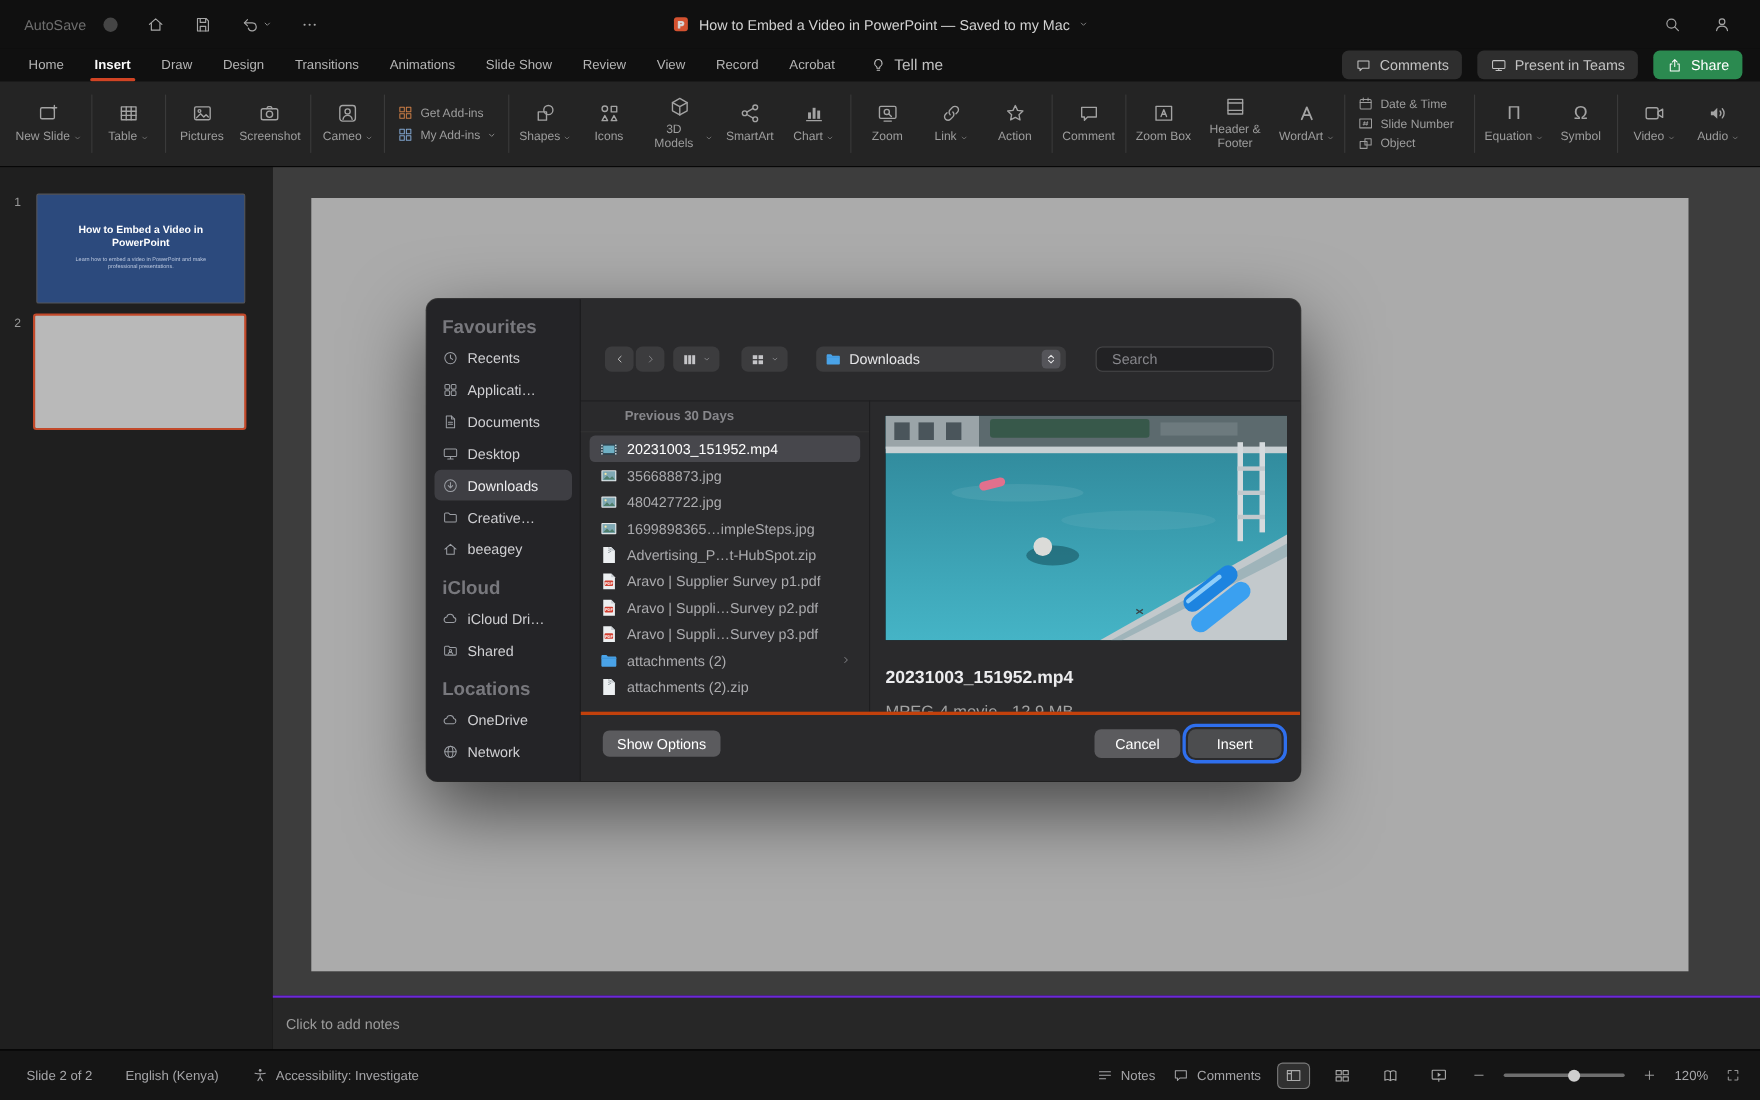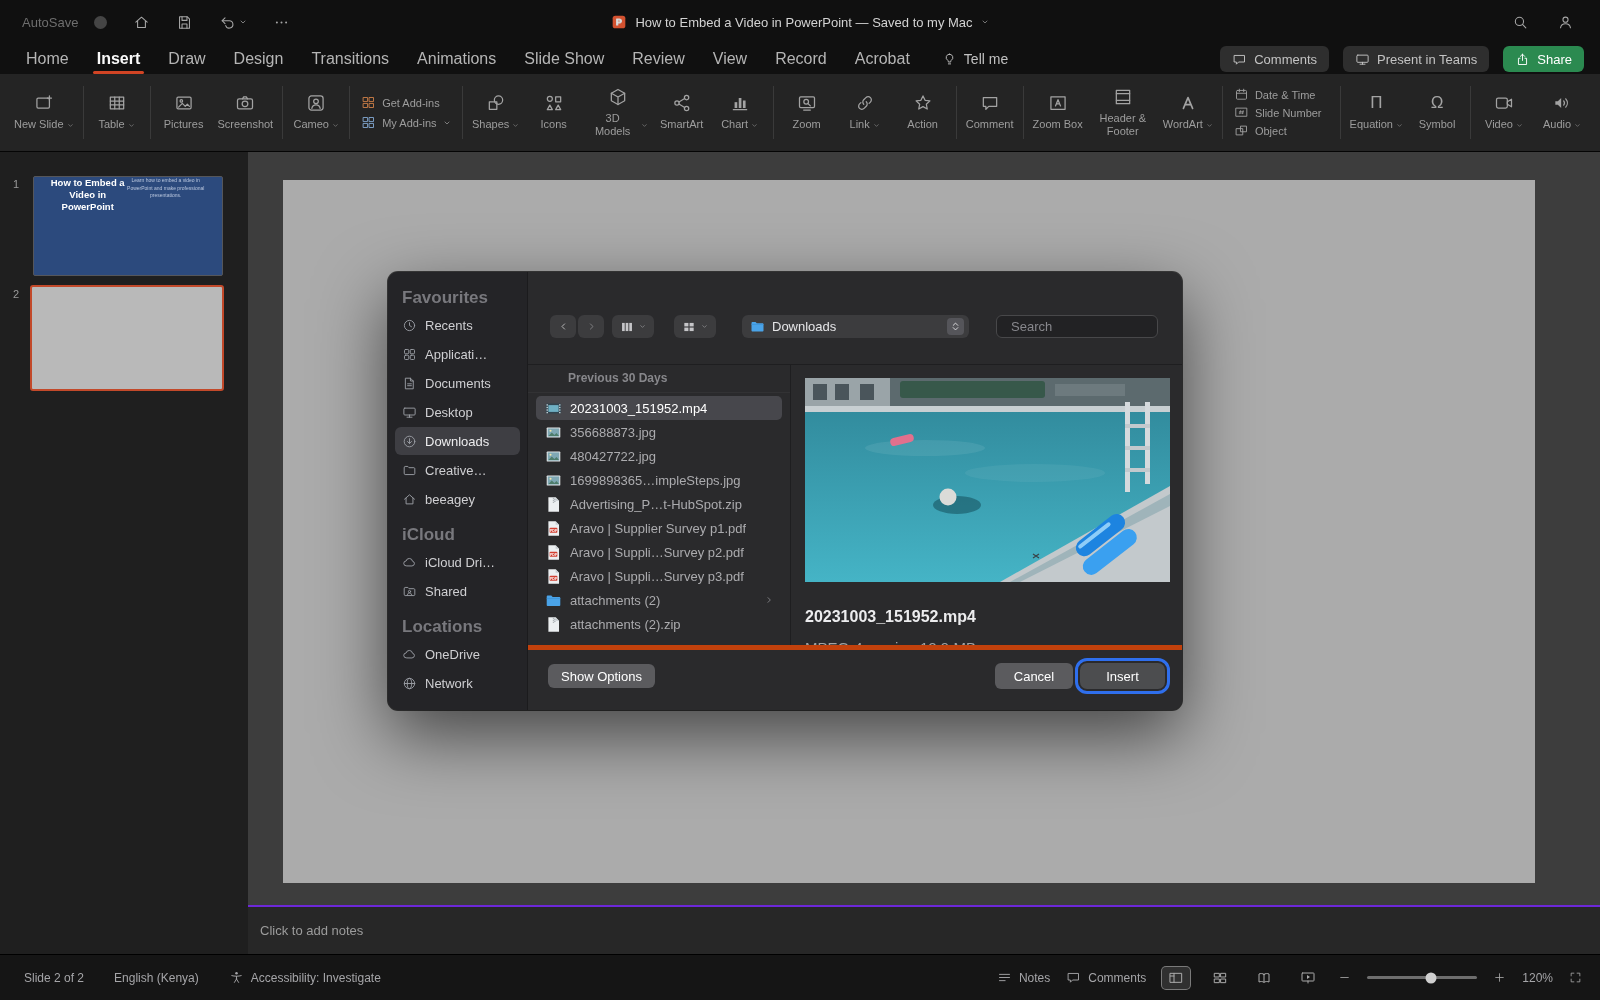--- a/index.html
+++ b/index.html
@@ -17,21 +17,21 @@
   .autosave{display:flex;align-items:center;gap:16px;color:#6e6e6e;font-size:13px}
   .asdot{width:13px;height:13px;border-radius:50%;background:#454545}
   .tbicon{width:17px;height:17px;color:#a6a6a6}
   .undo-wrap{display:flex;align-items:center;gap:3px;color:#a6a6a6}
   .tb-center{position:absolute;left:300px;right:300px;height:100%;display:flex;align-items:center;justify-content:center;gap:8px;color:#d2d2d2;font-size:13px}
   .tb-center .chev{color:#9a9a9a}
   .tb-right{margin-left:auto;display:flex;gap:28px;padding-right:26px}
 
   
   .tabs{position:absolute;top:44px;left:0;right:0;height:30px;background:#101010;display:flex;align-items:center;padding-left:12px;box-sizing:border-box}
-  .tab{position:relative;height:100%;display:flex;align-items:center;padding:0 14px;font-size:16px;color:#b5b5b5;white-space:nowrap}
+  .tab{position:relative;height:100%;display:flex;align-items:center;padding:0 14px;font-size:12px;color:#b5b5b5;white-space:nowrap}
   .tab.active{color:#fafafa;font-weight:700}
   .tab.active::after{content:"";position:absolute;left:10px;right:10px;bottom:0;height:3px;background:#d14424;border-radius:2px}
   .tellme{margin-left:18px;display:flex;align-items:center;gap:7px;color:#c0c0c0;font-size:14px}
   .tellme .ic{width:15px;height:15px}
   .tabs-right{margin-left:auto;display:flex;gap:14px;align-items:center;padding-right:16px}
   .pill{height:26px;border-radius:6px;display:flex;align-items:center;gap:7px;padding:0 12px;background:#2e2e2e;color:#c3c3c3;font-size:13px;white-space:nowrap}
   .pill .ic{width:15px;height:15px}
   .pill.share{background:#2b8a50;color:#fff}
 
   
@@ -43,21 +43,21 @@
   .rlab{font-size:11px;color:#9d9d9d;display:flex;align-items:center;gap:3px;justify-content:center;text-align:center;max-width:60px;line-height:1.2}
   .rlab .chev{width:7px;height:7px;color:#8a8a8a;flex:0 0 auto}
   .rcol{display:flex;flex-direction:column;gap:5px;padding:0 6px}
   .rrow{display:flex;align-items:center;gap:6px;font-size:11px;color:#9d9d9d;white-space:nowrap}
   .ic14{width:15px;height:15px}
   .c-orange{color:#c97c45}.c-blue{color:#7fa3cc}.c-teal{color:#58a08b}.c-green{color:#6aa05f}.c-gold{color:#c2a14e}.c-cyan{color:#66a9bd}
 
   
   .panel{position:absolute;left:0;top:152px;width:248px;bottom:46px;background:#1f1f1f;border-right:1px solid #0a0a0a}
   .snum{position:absolute;font-size:11px;color:#9a9a9a}
-  .thumb1{position:absolute;left:33px;top:24px;width:190px;height:100px;background:#2c4a7d;border:1px solid #55565a;border-radius:2px;display:flex;align-items:flex-start;justify-content:center;text-align:center;padding:0 16px;box-sizing:border-box}
+  .thumb1{position:absolute;left:33px;top:24px;width:190px;height:100px;background:#2c4a7d;border:1px solid #55565a;border-radius:2px;display:flex;flex-direction:column;align-items:center;justify-content:center;text-align:center;padding:0 16px;box-sizing:border-box}
   .t1title{font-size:9.5px;font-weight:700;color:#fff;line-height:1.25;margin-bottom:5px}
   .t1sub{font-size:5px;color:#b9c6de;line-height:1.5;max-width:120px}
   .thumb2{position:absolute;left:30px;top:133px;width:190px;height:102px;background:#b9b9b9;border:2px solid #c2492a;border-radius:3px}
 
   
   .canvas{position:absolute;left:248px;top:152px;right:0;height:753px;background:#3d3d3d}
   .slide{position:absolute;left:35px;top:28px;width:1252px;height:703px;background:#ababab}
   .notesbar{position:absolute;left:248px;top:905px;right:0;height:49px;background:#272727;border-top:2px solid #6d28d9;display:flex;align-items:center;padding-left:12px;font-size:13px;color:#9c9c9c;box-sizing:border-box}
   .status{position:absolute;left:0;right:0;bottom:0;height:46px;background:#151515;border-top:1px solid #000;display:flex;align-items:center;font-size:12px;color:#a5a5a8;padding:0 18px 0 24px;box-sizing:border-box}
   .st-left{display:flex;gap:30px;align-items:center}
@@ -103,21 +103,21 @@
   .flhline{position:absolute;left:140px;top:120px;width:262px;height:1px;background:#323234}
   .flist{position:absolute;left:140px;top:124px;width:262px}
   .frow{height:24px;display:flex;align-items:center;gap:8px;padding:0 9px;margin:0 8px;border-radius:5px;color:#ababae;white-space:nowrap;overflow:hidden}
   .frow .fic{width:17px;height:17px;flex:0 0 auto}
   .frow.sel{background:#47474c;color:#fff}
   .frow .frchev{margin-left:auto;width:8px;height:8px;color:#9a9a9e;flex:0 0 auto}
   .fname{overflow:hidden;text-overflow:ellipsis}
   .pthumb{position:absolute;left:417px;top:106px;width:365px;height:204px;background:#0d2a30}
   .pname{position:absolute;left:417px;top:336px;font-size:16px;font-weight:700;color:#ececee}
   .pmeta{position:absolute;left:417px;top:366px;height:14px;overflow:hidden;font-size:15px;font-weight:400;color:#a3a3a3;line-height:20px}
-  .dft{position:absolute;left:140px;right:0;bottom:0;height:60px;background:#2a2a2c;border-top:5px solid #c2410c;z-index:5}
+  .dft{position:absolute;left:140px;right:0;bottom:0;height:60px;background:#2a2a2c;border-top:3px solid #c2410c;z-index:5}
   .dbtn{position:absolute;border:none;border-radius:6px;background:#5b5b5e;color:#fff;font-size:13px;font-family:inherit;display:flex;align-items:center;justify-content:center;cursor:default}
   .btn-show{left:20px;top:14px;height:24px;padding:0 13px}
   .btn-cancel{left:467px;top:13px;width:78px;height:26px}
   .btn-insert{left:552px;top:13px;width:85px;height:26px;background:#4c4d4f;border-radius:7px;outline:3px solid #2f6fed;outline-offset:2px}
 </style>
 </head>
 <body>
 
 <svg width="0" height="0" style="position:absolute" aria-hidden="true">
   <symbol id="ic-chevd" viewBox="0 0 24 24">

